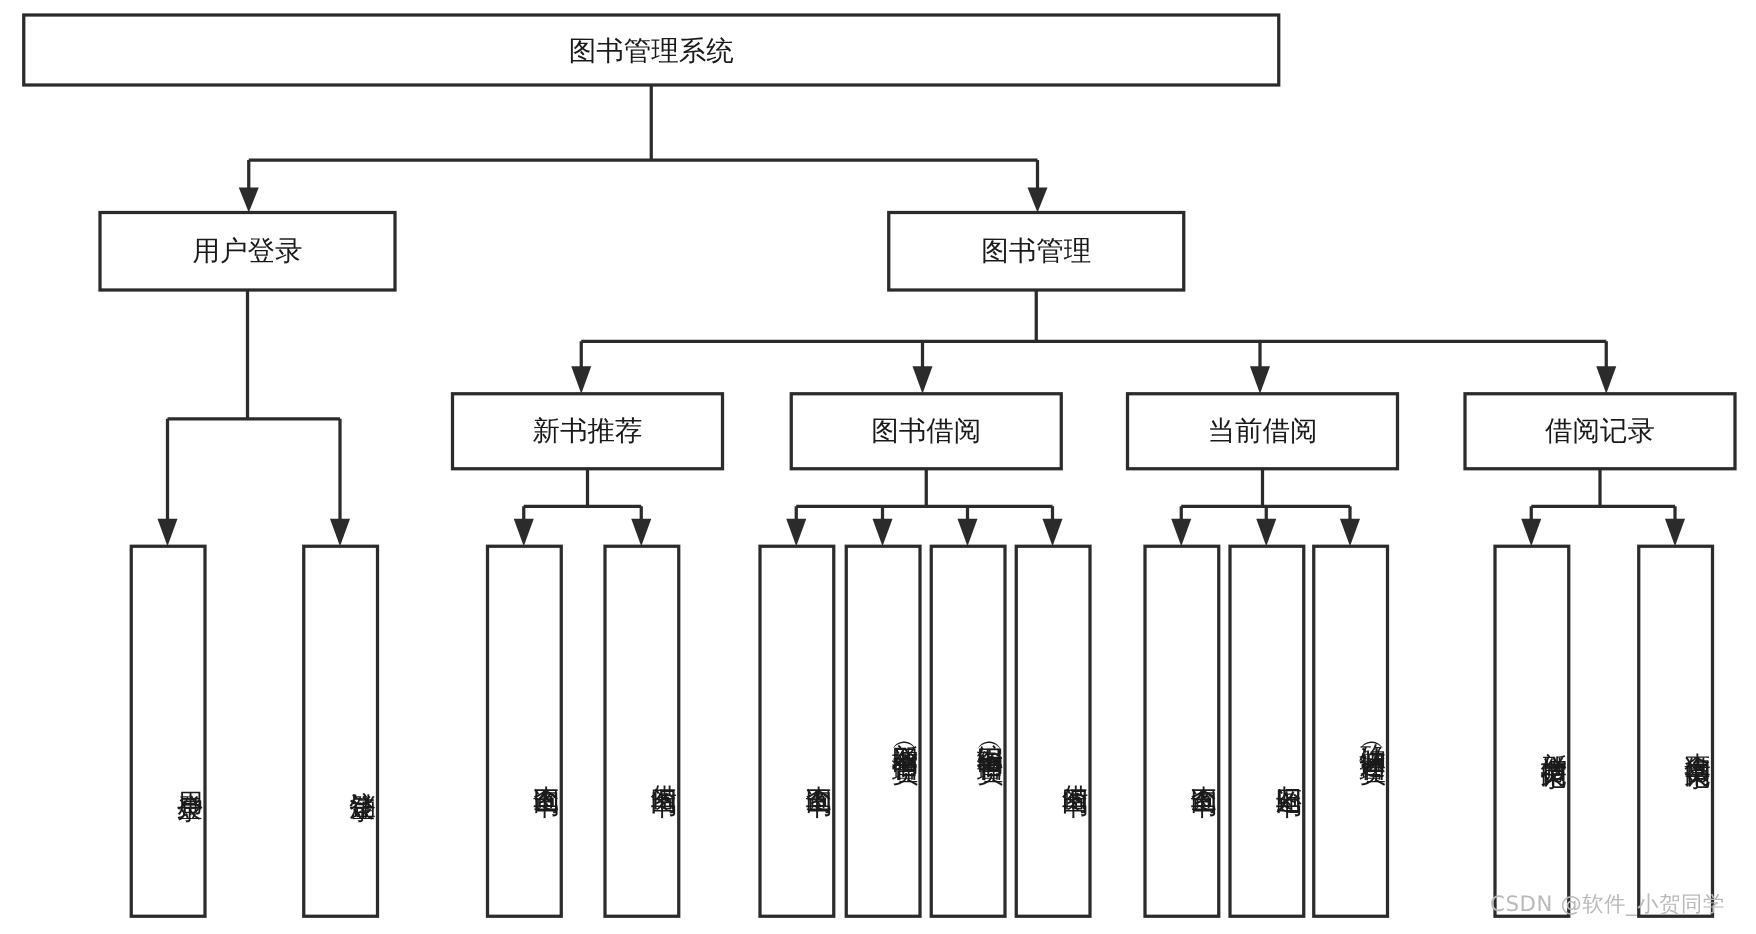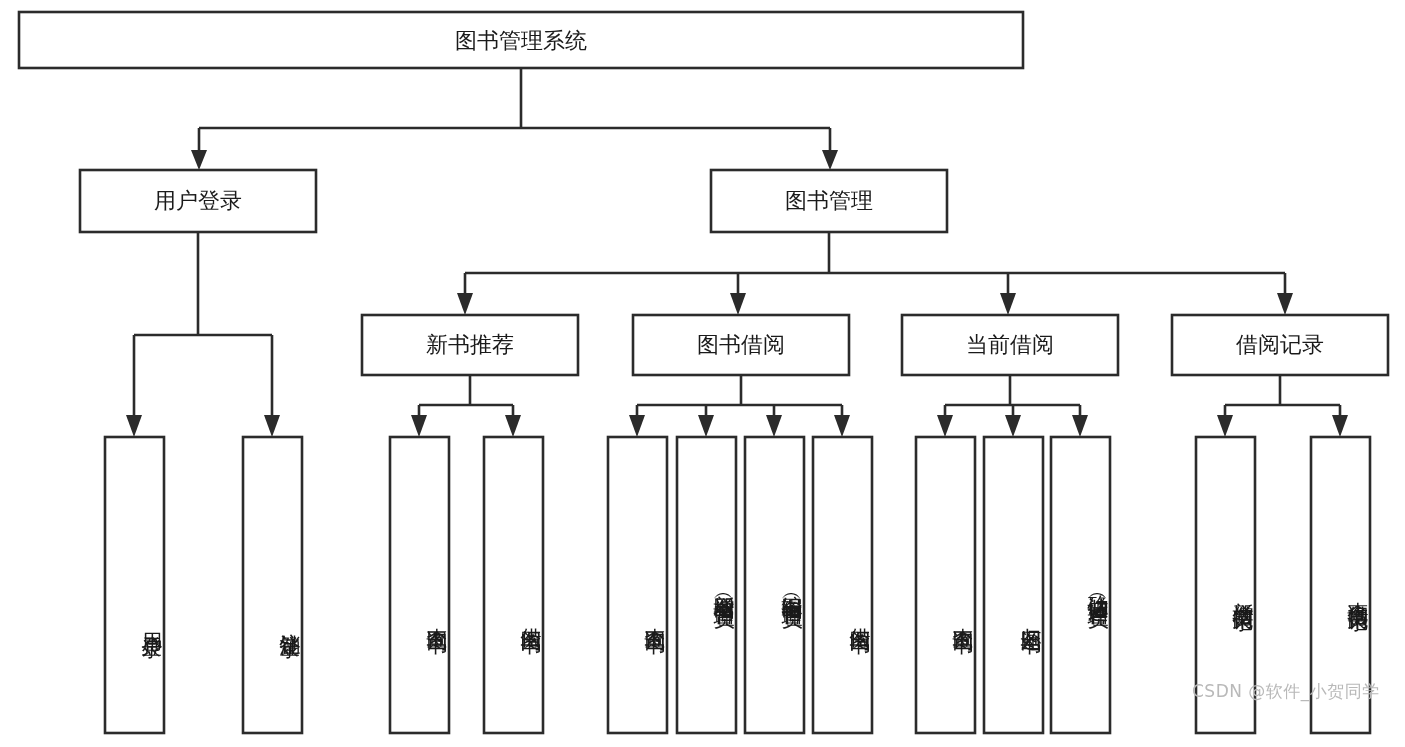--- a/index.html
+++ b/index.html
@@ -218,15 +218,15 @@
   <div class="vlabel" style="left:745px; top:443px; width:59px; height:288px;">编辑图书（管理员）</div>
   <div class="vlabel" style="left:813px; top:500px; width:59px; height:230px;">借阅图书</div>
 
   <div class="vlabel" style="left:916px; top:500px; width:59px; height:230px;">查询图书</div>
   <div class="vlabel" style="left:984px; top:500px; width:59px; height:230px;">归还图书</div>
   <div class="vlabel" style="left:1051px; top:443px; width:59px; height:288px;">确认归还（管理员）</div>
 
   <div class="vlabel" style="left:1196px; top:455px; width:59px; height:272px;">新增借阅记录</div>
   <div class="vlabel" style="left:1311px; top:455px; width:59px; height:272px;">查询借阅记录</div>
 
-  <div class="watermark" style="left:1192px; top:680px;">CSDN @软件_小贺同学</div>
+  <div class="watermark" style="left:1192px; top:712px;">CSDN @软件_小贺同学</div>
 
 </div>
 
 </body></html>

